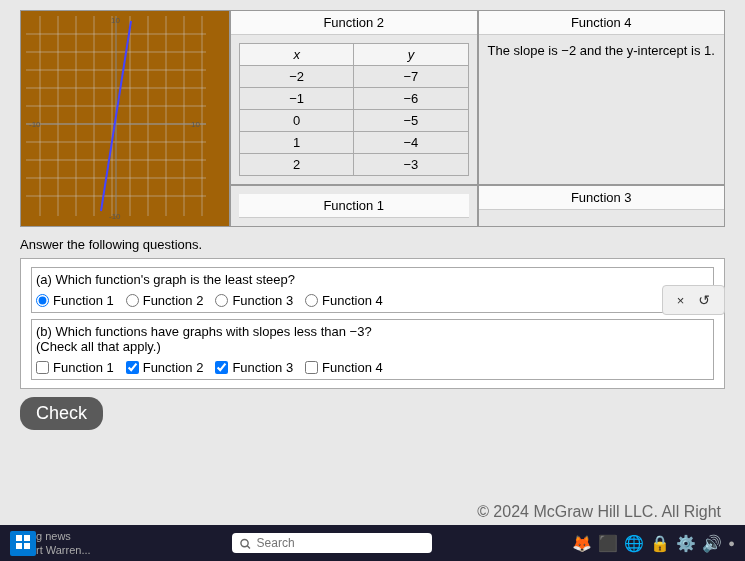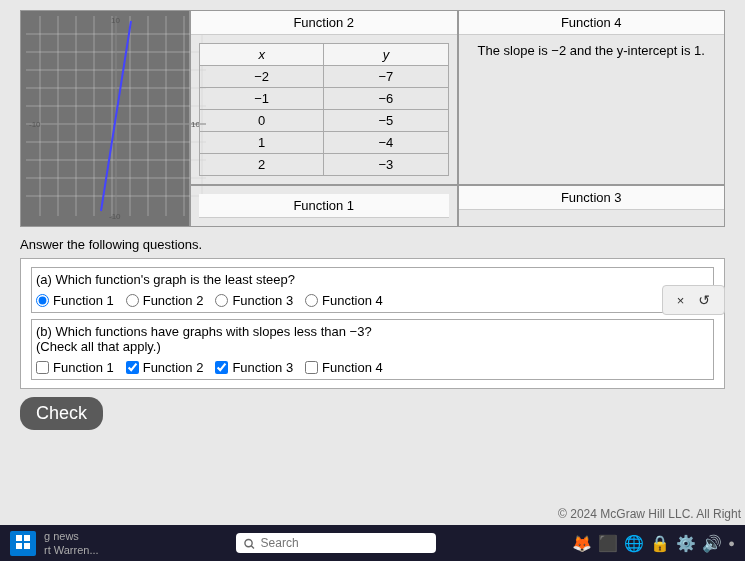--- a/index.html
+++ b/index.html
@@ -104,21 +104,20 @@
       height: 36px;
       display: flex;
       align-items: center;
       justify-content: space-between;
       padding: 0 10px;
     }
 
     .footer-left {
       display: flex;
       align-items: center;
-      gap: 8px;
     }
 
     .footer-news {
       color: #aaa;
       font-size: 11px;
       line-height: 1.3;
     }
 
     .footer-search {
       display: flex;
@@ -147,22 +146,22 @@
 
     .footer-icon {
       color: white;
       font-size: 16px;
       cursor: pointer;
     }
 
     .copyright {
       position: absolute;
       bottom: 40px;
-      right: 4px;
-      font-size: 12px;
+      right: 24px;
+      font-size: 16px;
       color: #666;
     }
 
     .answer-prompt {
       font-size: 13px;
       margin-bottom: 8px;
     }
 
     
     .graph-svg {
@@ -207,23 +206,23 @@
     .fn-body .formula {
       font-style: italic;
     }
 
     .top-section {
       display: flex;
       margin-bottom: 0;
     }
 
     .graph-col {
-      width: 170px;
+      width: 210px;
       border: 1px solid #999;
-      background: #737373;
+      background: #a16207;
     }
 
     .right-section {
       flex: 1;
       display: grid;
       grid-template-columns: 1fr 1fr;
     }
 
   </style>
 </head>

